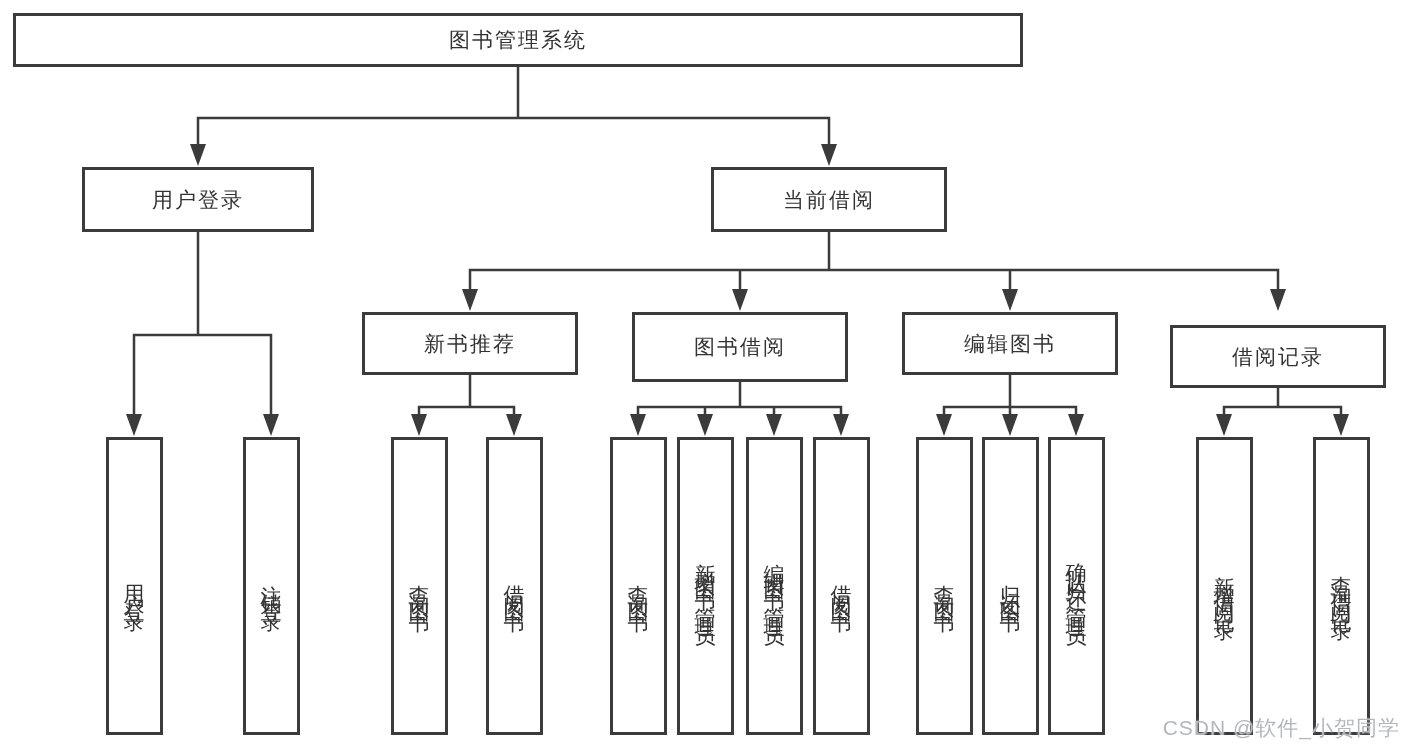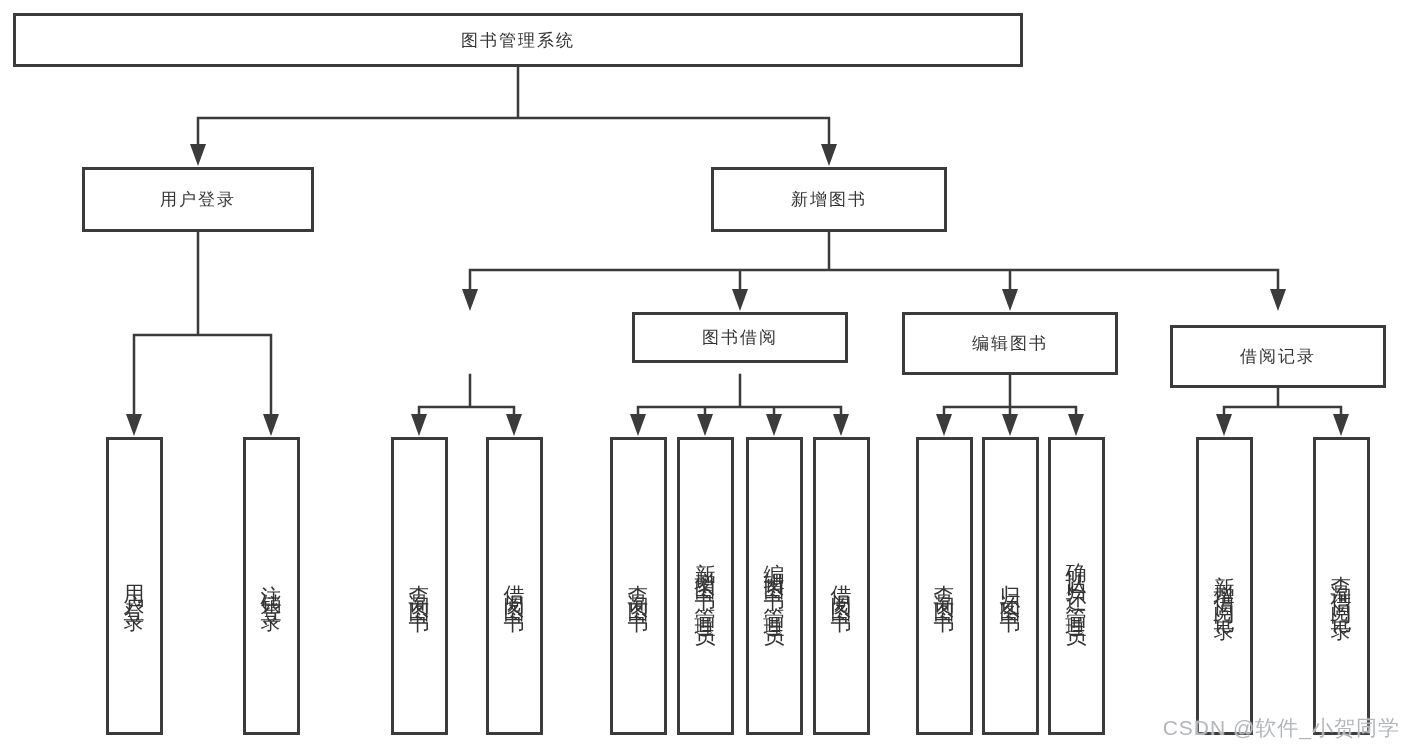--- a/index.html
+++ b/index.html
@@ -10,21 +10,21 @@
     font-family:"Liberation Sans","DejaVu Sans",sans-serif;
     overflow:hidden;
   }
   #connectors{position:absolute;left:0;top:0;width:1405px;height:747px;}
   .hbox{
     position:absolute;
     box-sizing:border-box;
     background:#ffffff;
     border:3px solid #3b3b3b;
     display:flex;align-items:center;justify-content:center;
-    font-size:17px;letter-spacing:2px;color:#333333;
+    font-size:21px;letter-spacing:2px;color:#333333;
     white-space:nowrap;
   }
   .vbox{
     position:absolute;
     top:437px;width:57px;height:298px;
     box-sizing:border-box;
     background:#ffffff;
     border:3px solid #3b3b3b;
     display:flex;align-items:center;justify-content:center;
   }
@@ -87,23 +87,24 @@
       <polygon points="1002,414 1018,414 1010,436"></polygon>
       <polygon points="1068,414 1084,414 1076,436"></polygon>
       <polygon points="1216,414 1232,414 1224,436"></polygon>
       <polygon points="1333,414 1349,414 1341,436"></polygon>
     </g>
   </svg>
 
   <div class="hbox" style="left:13px;top:13px;width:1010px;height:54px;">图书管理系统</div>
 
   <div class="hbox" style="left:82px;top:167px;width:232px;height:65px;">用户登录</div>
-  <div class="hbox" style="left:711px;top:167px;width:236px;height:65px;">新增图书</div>
+  <div class="hbox" style="left:711px;top:167px;width:236px;height:65px;">当前借阅</div>
 
-  <div class="hbox" style="left:632px;top:312px;width:216px;height:51px;">图书借阅</div>
+  <div class="hbox" style="left:362px;top:312px;width:216px;height:63px;">新书推荐</div>
+  <div class="hbox" style="left:632px;top:312px;width:216px;height:70px;">图书借阅</div>
   <div class="hbox" style="left:902px;top:312px;width:216px;height:63px;">编辑图书</div>
   <div class="hbox" style="left:1170px;top:325px;width:216px;height:63px;">借阅记录</div>
 
   <div class="vbox" style="left:106px;">
     <span class="vtext">用户登录</span>
   </div>
   <div class="vbox" style="left:243px;">
     <span class="vtext">注销登录</span>
   </div>
 

